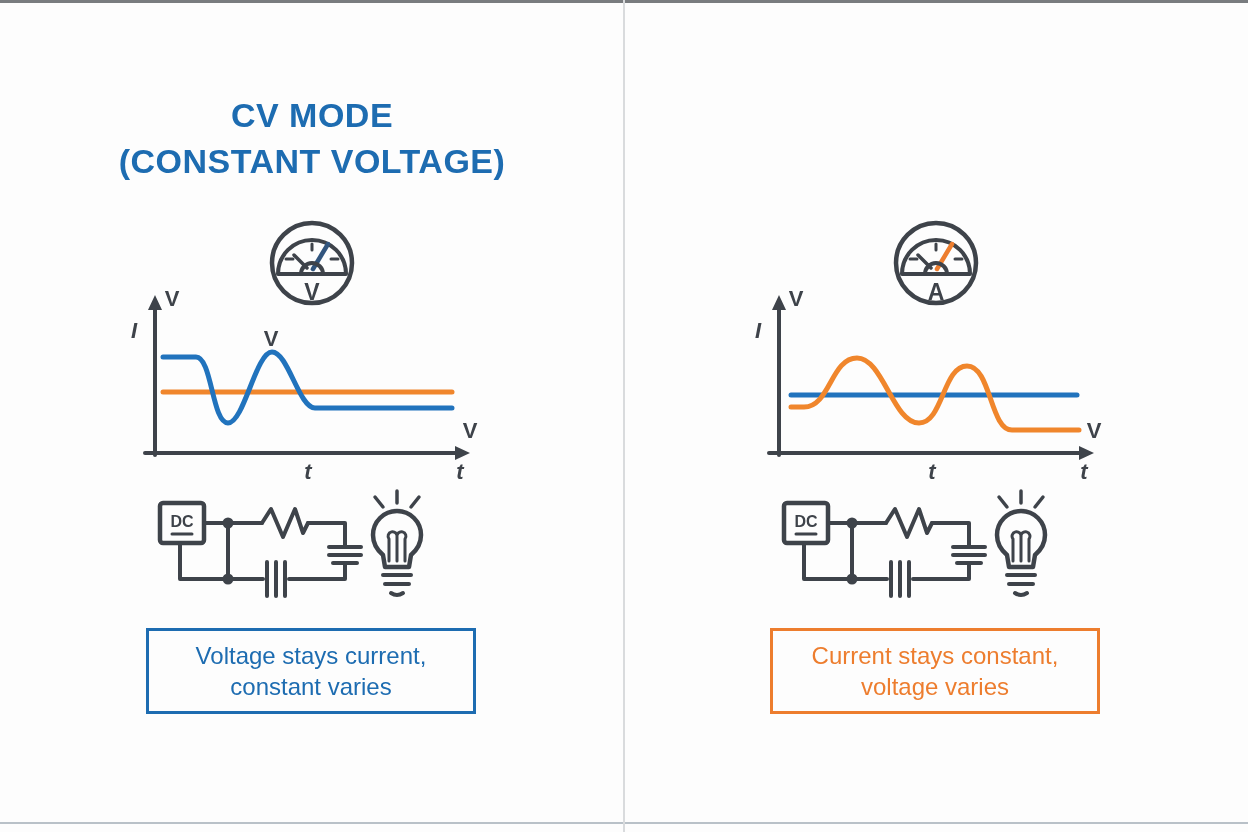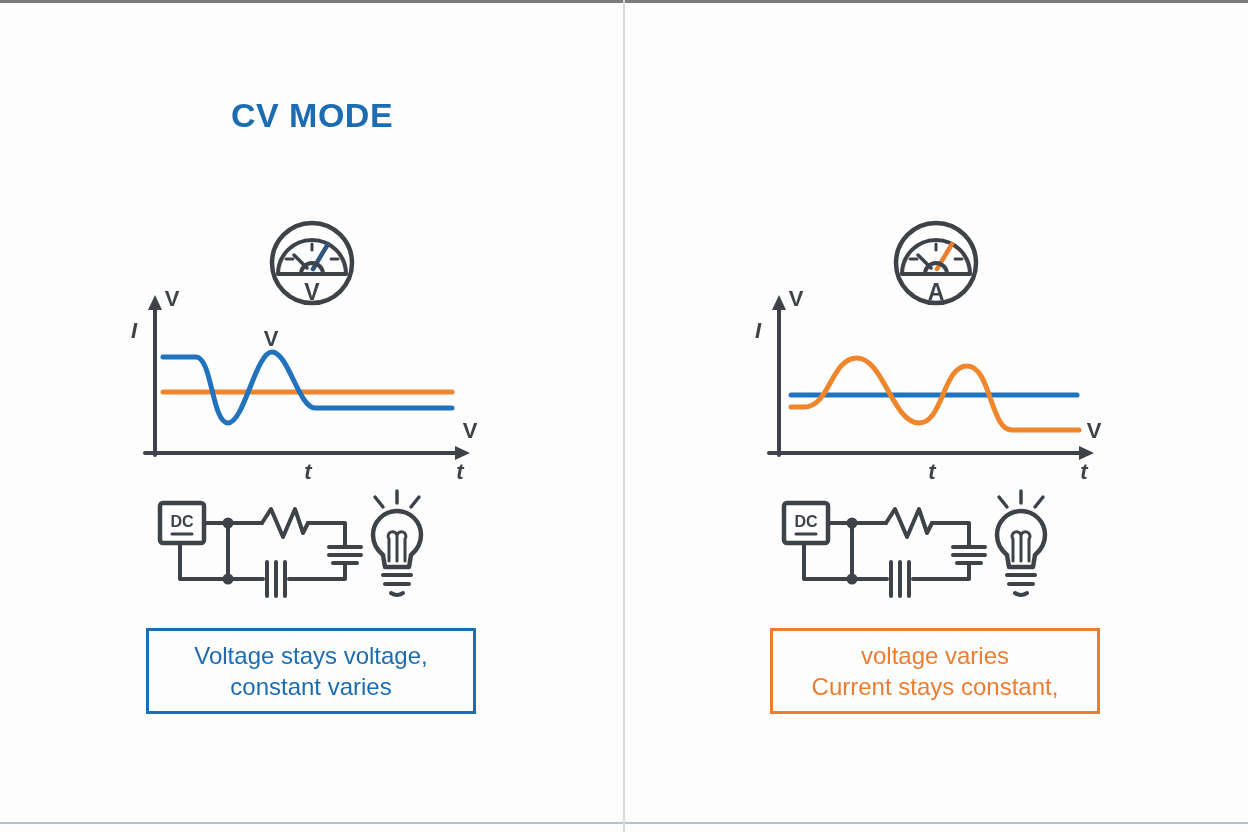--- a/index.html
+++ b/index.html
@@ -56,20 +56,21 @@
 </head>
 <body>
 
 <div class="edge-top"></div>
 <div class="edge-bottom"></div>
 <div class="divider"></div>
 
 <section class="panel panel-left accent-blue">
   <h1 class="title">
     <span class="title-line">CV MODE</span>
+    <span class="title-line">(CONSTANT VOLTAGE)</span>
   </h1>
 
   <svg class="gauge" viewBox="0 0 110 110">
     <circle class="stroke sw45" cx="55" cy="55" r="40"></circle>
     <path class="stroke sw4" d="M21,66 A34,34 0 0 1 89,66 Z"></path>
     <line class="stroke sw3" x1="29" y1="51" x2="36" y2="51"></line>
     <line class="stroke sw3" x1="74" y1="51" x2="81" y2="51"></line>
     <line class="stroke sw3" x1="55" y1="36" x2="55" y2="42"></line>
     <line class="stroke sw35" x1="50" y1="60" x2="37" y2="47"></line>
     <line class="needle" x1="56" y1="61" x2="71" y2="36" stroke="#31557e"></line>
@@ -117,21 +118,21 @@
       <line class="stroke sw35" x1="269" y1="12" x2="261" y2="22"></line>
       <path class="stroke sw45" d="M233,70 C226,64 223,57 223,50 A24,24 0 0 1 271,50 C271,57 268,64 261,70 L259,82 H235 Z"></path>
       <path class="stroke sw3" d="M239,76 V54 A4.5,4.5 0 1 1 247,52 V76 M247,52 A4.5,4.5 0 1 1 255,54 V76"></path>
       <line class="stroke sw4" x1="233" y1="90" x2="261" y2="90"></line>
       <line class="stroke sw4" x1="235" y1="99" x2="259" y2="99"></line>
       <path class="stroke sw4" d="M241,108 Q247,112 253,108"></path>
     </g>
   </svg>
 
   <div class="caption">
-    <span class="caption-line">Voltage stays voltage,</span>
+    <span class="caption-line">Voltage stays current,</span>
     <span class="caption-line">constant varies</span>
   </div>
 </section>
 
 <section class="panel panel-right accent-orange">
   <h1 class="title">
   </h1>
 
   <svg class="gauge" viewBox="0 0 110 110">
     <circle class="stroke sw45" cx="55" cy="55" r="40"></circle>
@@ -184,16 +185,16 @@
       <line class="stroke sw35" x1="269" y1="12" x2="261" y2="22"></line>
       <path class="stroke sw45" d="M233,70 C226,64 223,57 223,50 A24,24 0 0 1 271,50 C271,57 268,64 261,70 L259,82 H235 Z"></path>
       <path class="stroke sw3" d="M239,76 V54 A4.5,4.5 0 1 1 247,52 V76 M247,52 A4.5,4.5 0 1 1 255,54 V76"></path>
       <line class="stroke sw4" x1="233" y1="90" x2="261" y2="90"></line>
       <line class="stroke sw4" x1="235" y1="99" x2="259" y2="99"></line>
       <path class="stroke sw4" d="M241,108 Q247,112 253,108"></path>
     </g>
   </svg>
 
   <div class="caption">
+    <span class="caption-line">Current stays constant,</span>
     <span class="caption-line">voltage varies</span>
-    <span class="caption-line">Current stays constant,</span>
   </div>
 </section>
 
 </body></html>

